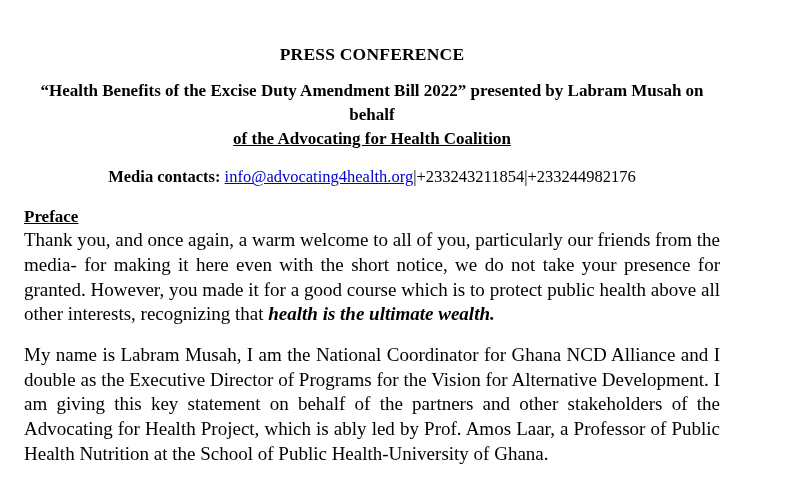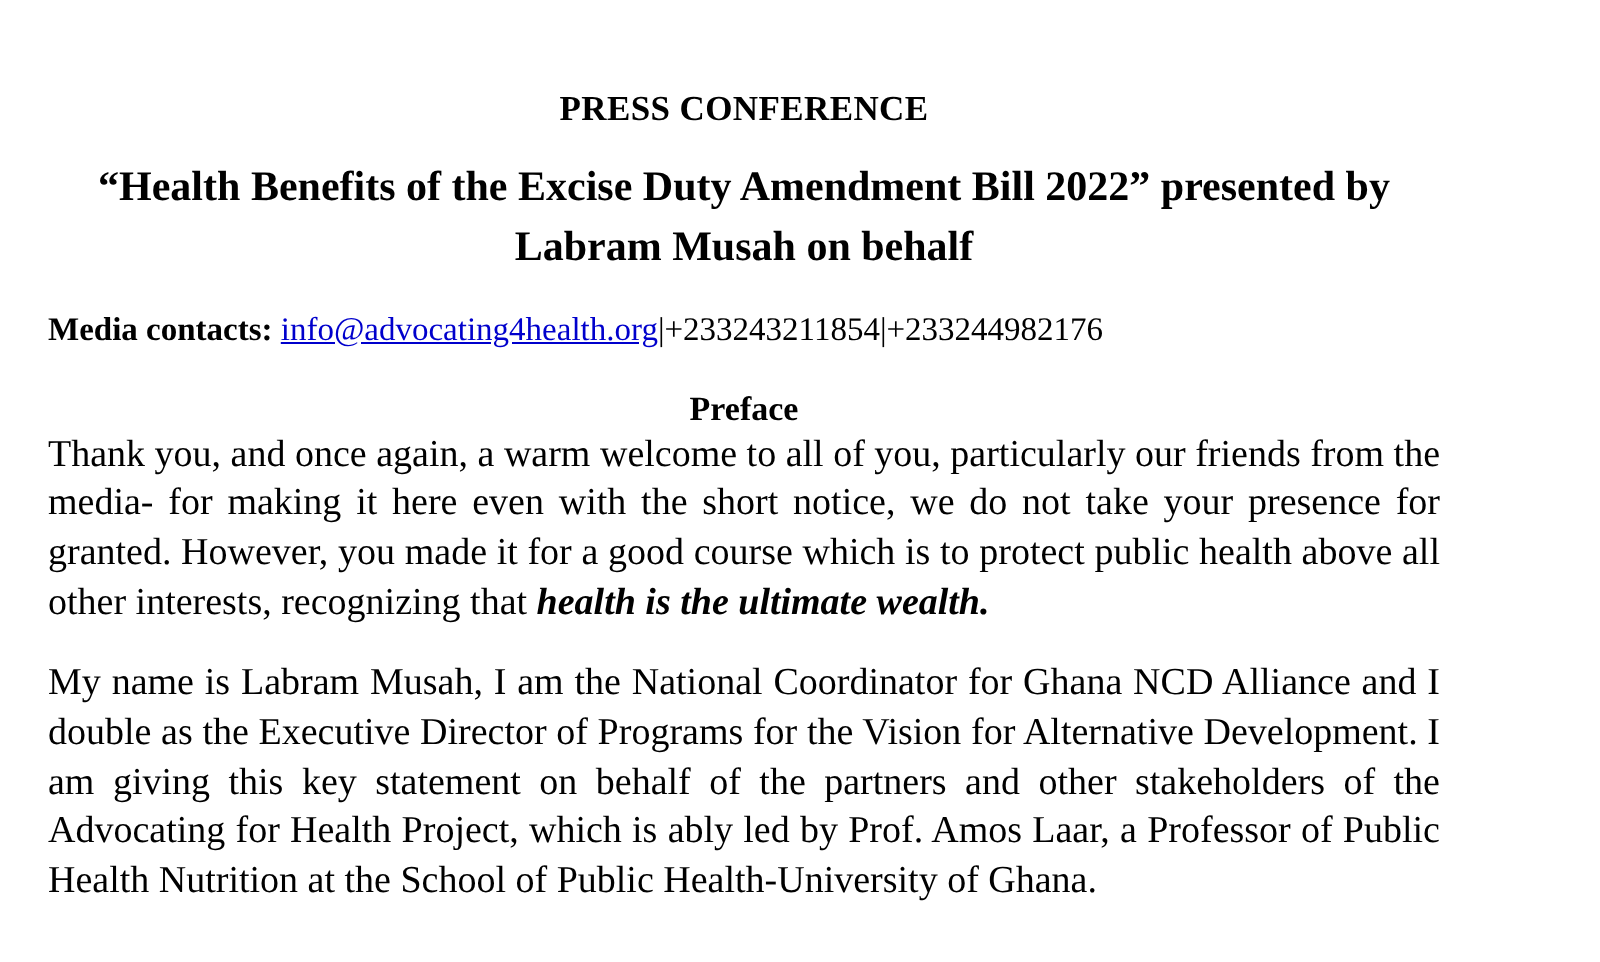--- a/index.html
+++ b/index.html
@@ -24,47 +24,47 @@
   .doc-title {
     text-align: center;
     font-weight: bold;
     font-size: 17.5px;
     letter-spacing: 0.2px;
     margin: 0 0 14px 0;
   }
   .subtitle {
     text-align: center;
     font-weight: bold;
-    font-size: 21px;
+    font-size: 17px;
     line-height: 1.42;
     margin: 0 0 14px 0;
     padding: 0 6px;
   }
   .subtitle .u {
     text-decoration: underline;
   }
   .contacts {
-    text-align: left;
+    text-align: center;
     font-size: 16.5px;
     line-height: 1.45;
     margin: 0 0 18px 0;
     font-family: Liberation Serif, serif;
   }
   .contacts .lbl {
     font-weight: bold;
   }
   .contacts a.email {
     color: #0000cc;
     text-decoration: underline;
   }
   .section-head {
     font-weight: bold;
     font-size: 17px;
+    text-decoration: underline;
     margin: 0 0 1px 0;
-    text-align: center;
   }
   p.body-par {
     font-size: 19px;
     line-height: 1.30;
     margin: 0 0 16px 0;
     text-align: justify;
     text-justify: inter-word;
   }
   p.body-par.tight {
     margin-bottom: 0;
@@ -77,20 +77,21 @@
 </head>
 <body>
 
 <div class="page">
 
   <h1 class="doc-title">PRESS CONFERENCE</h1>
 
   <div class="subtitle">
     <span>“Health Benefits of the Excise Duty Amendment Bill 2022” presented by Labram Musah on behalf</span>
     <br>
+    <span class="u">of the Advocating for Health Coalition</span>
   </div>
 
   <div class="contacts">
     <span class="lbl">Media contacts:</span>
     <a class="email" href="#">info@advocating4health.org</a><span>|+233243211854|+233244982176</span>
     <br>
   </div>
 
   <div class="section-head">Preface</div>
 

